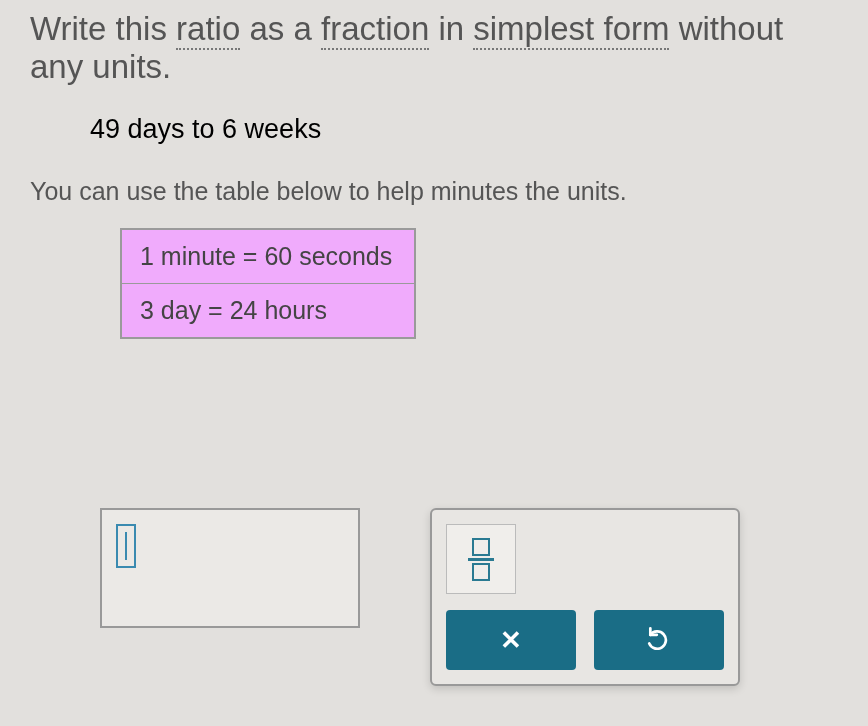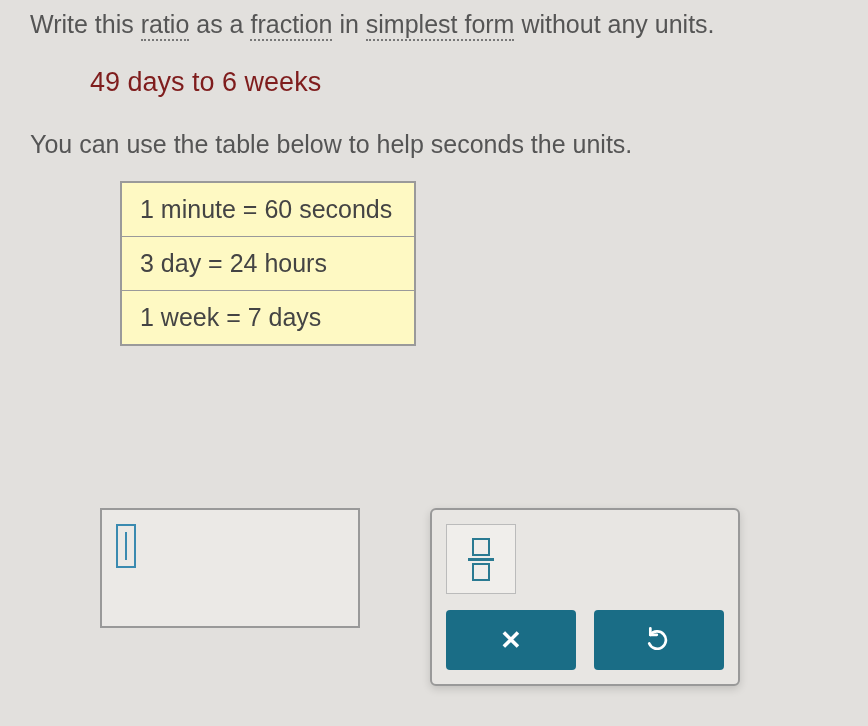--- a/index.html
+++ b/index.html
@@ -10,44 +10,44 @@
     body {
       font-family: Arial, Helvetica, sans-serif;
       background: #e2e0dd;
       width: 868px;
       height: 726px;
       padding: 10px 30px 30px 30px;
       color: #4a4a4a;
       position: relative;
     }
     .instruction {
-      font-size: 25px;
+      font-size: 33px;
       color: #555;
       margin-bottom: 28px;
     }
     .dotted {
       border-bottom: 2px dotted #777;
       padding-bottom: 1px;
     }
     .ratio-line {
       font-size: 27px;
-      color: #7f1d1d;
+      color: #000000;
       margin-left: 60px;
       margin-bottom: 32px;
     }
     .hint {
       font-size: 25px;
       color: #555;
       margin-bottom: 22px;
     }
     .conversion-table {
       margin-left: 90px;
       border: 2px solid #9a9a9a;
       border-collapse: collapse;
-      background: #fef9c3;
+      background: #f0abfc;
     }
     .conversion-table td {
       border: 1px solid #9a9a9a;
       padding: 12px 22px 12px 18px;
       font-size: 25px;
       color: #444;
     }
     .answer-area {
       position: absolute;
       bottom: 40px;
@@ -141,32 +141,29 @@
   </style>
 </head>
 <body>
 
 <p class="instruction">
   <span>Write this </span><span class="dotted">ratio</span><span> as a </span><span class="dotted">fraction</span><span> in </span><span class="dotted">simplest form</span><span> without any units.</span>
 </p>
 
 <p class="ratio-line">49 days to 6 weeks</p>
 
-<p class="hint">You can use the table below to help seconds the units.</p>
+<p class="hint">You can use the table below to help minutes the units.</p>
 
 <table class="conversion-table">
   <tbody>
       <tr>
         <td>1 minute = 60 seconds</td>
       </tr>
   <tr>
         <td>3 day = 24 hours</td>
-      </tr>
-  <tr>
-        <td>1 week = 7 days</td>
       </tr>
 </tbody>
   </table>
 
 <div class="answer-area">
   <div class="answer-box">
     <div class="cursor-box"></div>
   </div>
 
   <div class="controls-panel">

